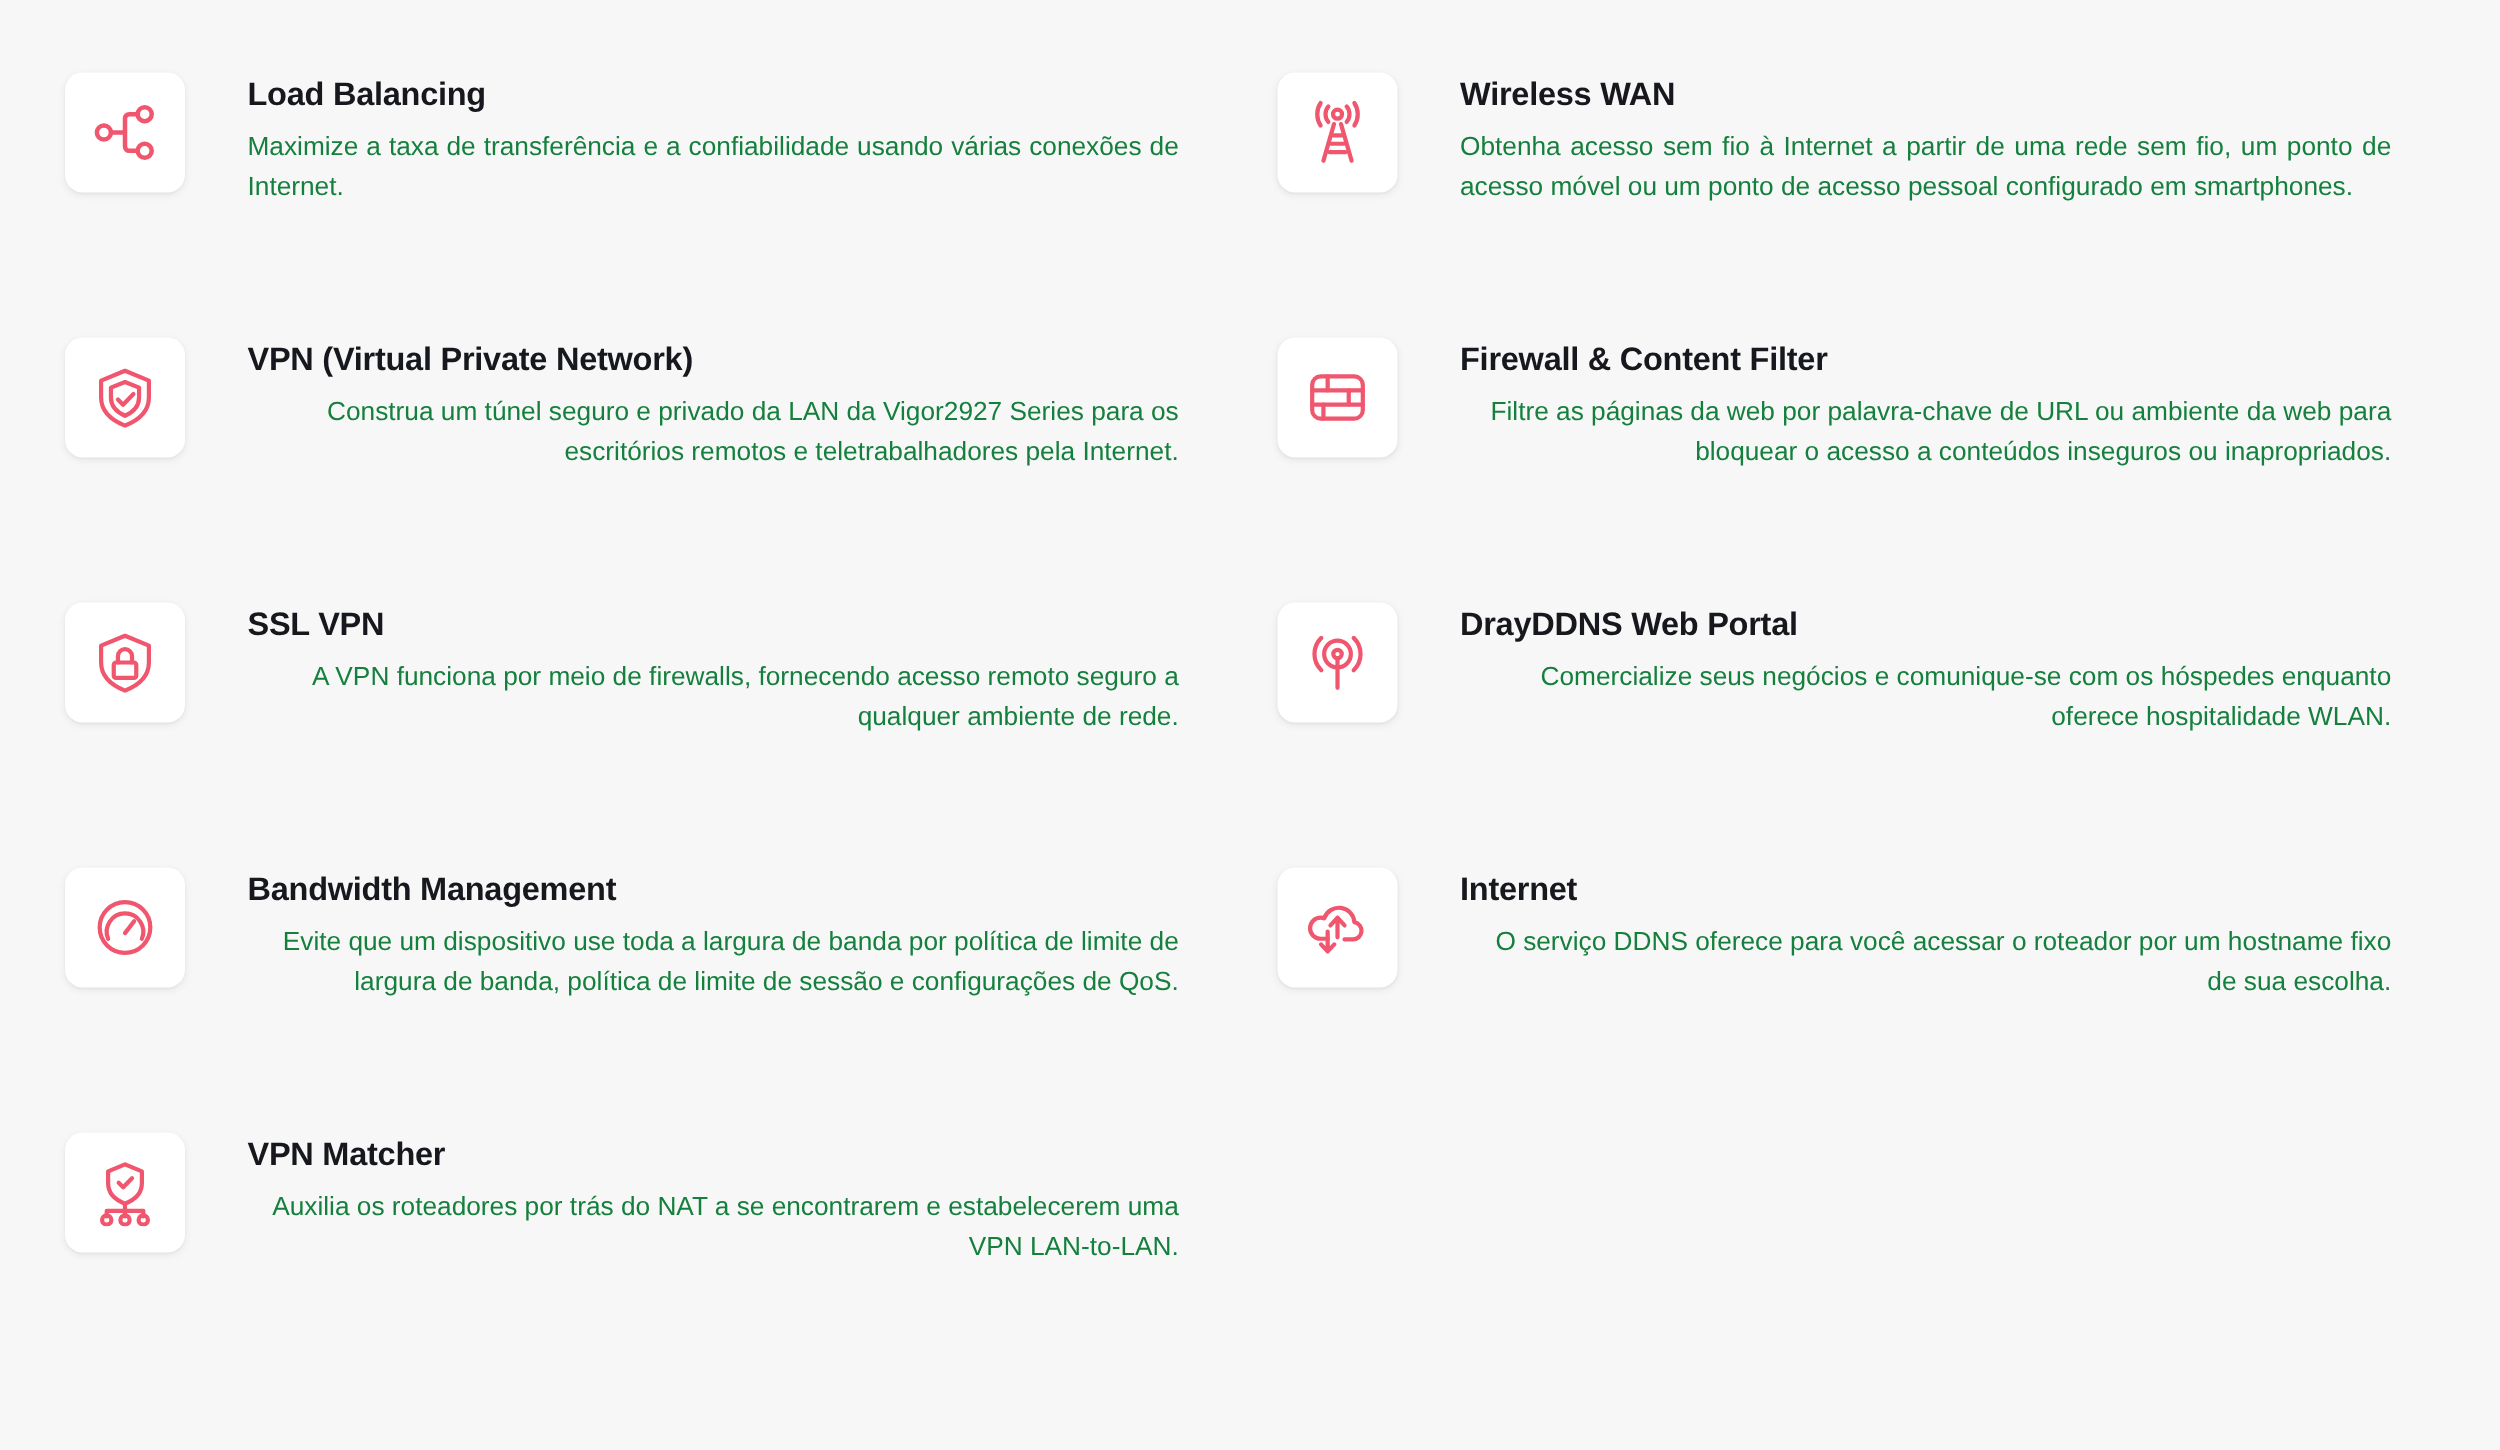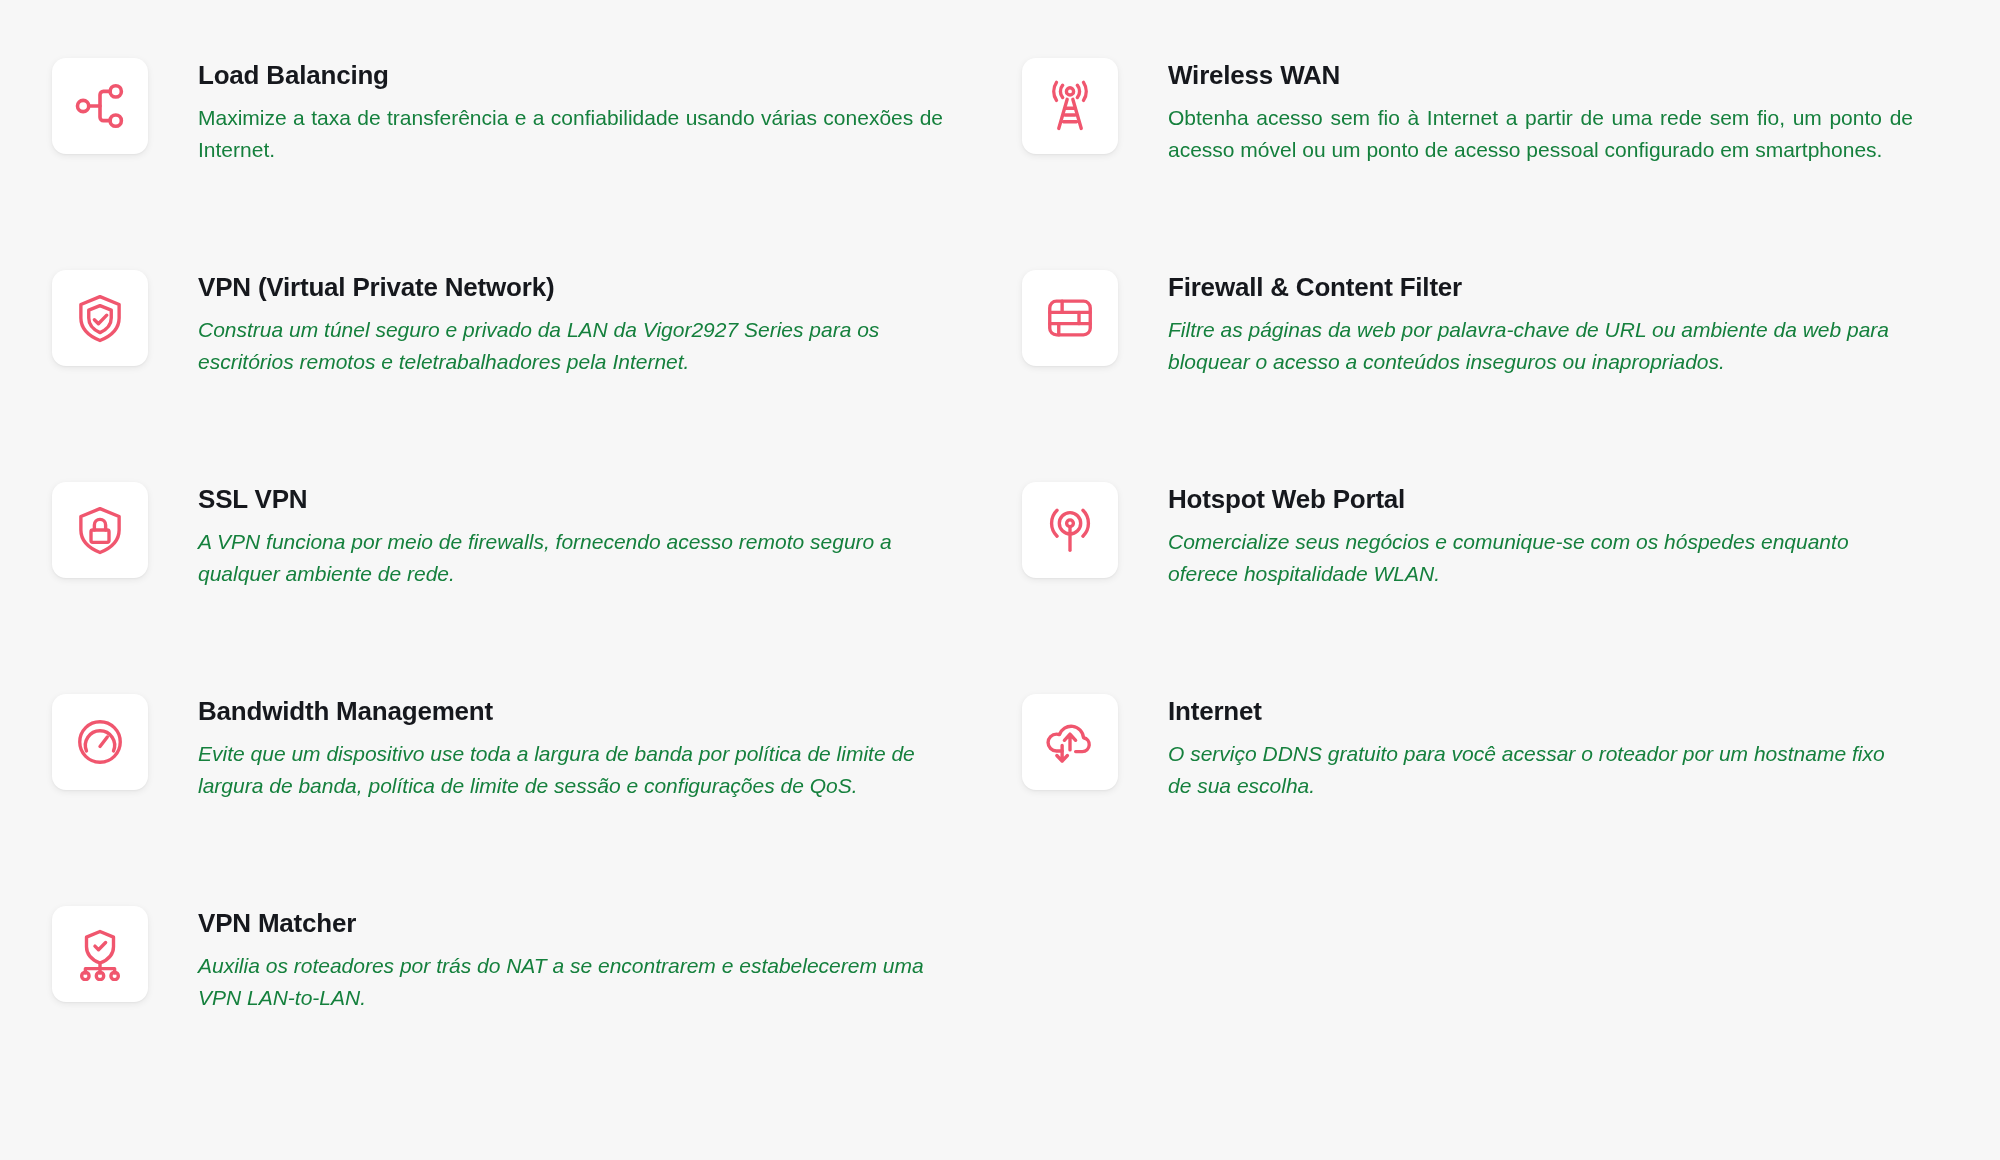--- a/index.html
+++ b/index.html
@@ -58,21 +58,21 @@
     line-height: 1.2;
     margin-bottom: 11px;
   }
   .card-desc {
     font-size: 21px;
     line-height: 1.52;
     color: #15803d;
     text-align: justify;
     text-justify: inter-word;
   }
-  .card-desc.nojust { text-align: left; font-style: italic; }
+  .card-desc.nojust { text-align: right; }
 </style>
 </head>
 <body>
 
 <div class="page">
 
   <div class="colwrap left">
 
     <div class="card">
       <div class="icon-tile">
@@ -205,36 +205,36 @@
           <svg width="54" height="54" viewBox="0 0 48 48" fill="none" stroke="#f0566e" stroke-width="3" stroke-linecap="round" stroke-linejoin="round">
             <circle cx="24" cy="18" r="3"></circle>
             <circle cx="24" cy="18" r="9.5"></circle>
             <path d="M12.5 29.5 a16 16 0 0 1 0-23"></path>
             <path d="M35.5 29.5 a16 16 0 0 0 0-23"></path>
             <path d="M24 21 V42"></path>
           </svg>
         </span>
       </div>
       <div class="card-body">
-        <div class="card-title">Hotspot Web Portal</div>
+        <div class="card-title">DrayDDNS Web Portal</div>
         <div class="card-desc nojust">Comercialize seus negócios e comunique-se com os hóspedes enquanto oferece hospitalidade WLAN.</div>
       </div>
     </div>
 
     <div class="card">
       <div class="icon-tile">
         <span>
           <svg width="54" height="54" viewBox="0 0 48 48" fill="none" stroke="#f0566e" stroke-width="3" stroke-linecap="round" stroke-linejoin="round">
             <path d="M17 32 h-5 a7.5 7.5 0 0 1 0-15 c0.9 0 1.8 .15 2.6 .45 A11 11 0 0 1 36 20.2 a6.2 6.2 0 0 1 -1 12.3 h-6"></path>
             <path d="M24 31 V17 M19 22.5 L24 17 l5 5.5"></path>
             <path d="M17 27 v14 M12.3 36 L17 41 l4.7 -5"></path>
           </svg>
         </span>
       </div>
       <div class="card-body">
         <div class="card-title">Internet</div>
-        <div class="card-desc nojust">O serviço DDNS gratuito para você acessar o roteador por um hostname fixo de sua escolha.</div>
+        <div class="card-desc nojust">O serviço DDNS oferece para você acessar o roteador por um hostname fixo de sua escolha.</div>
       </div>
     </div>
 
   </div>
 
 </div>
 
 </body></html>

